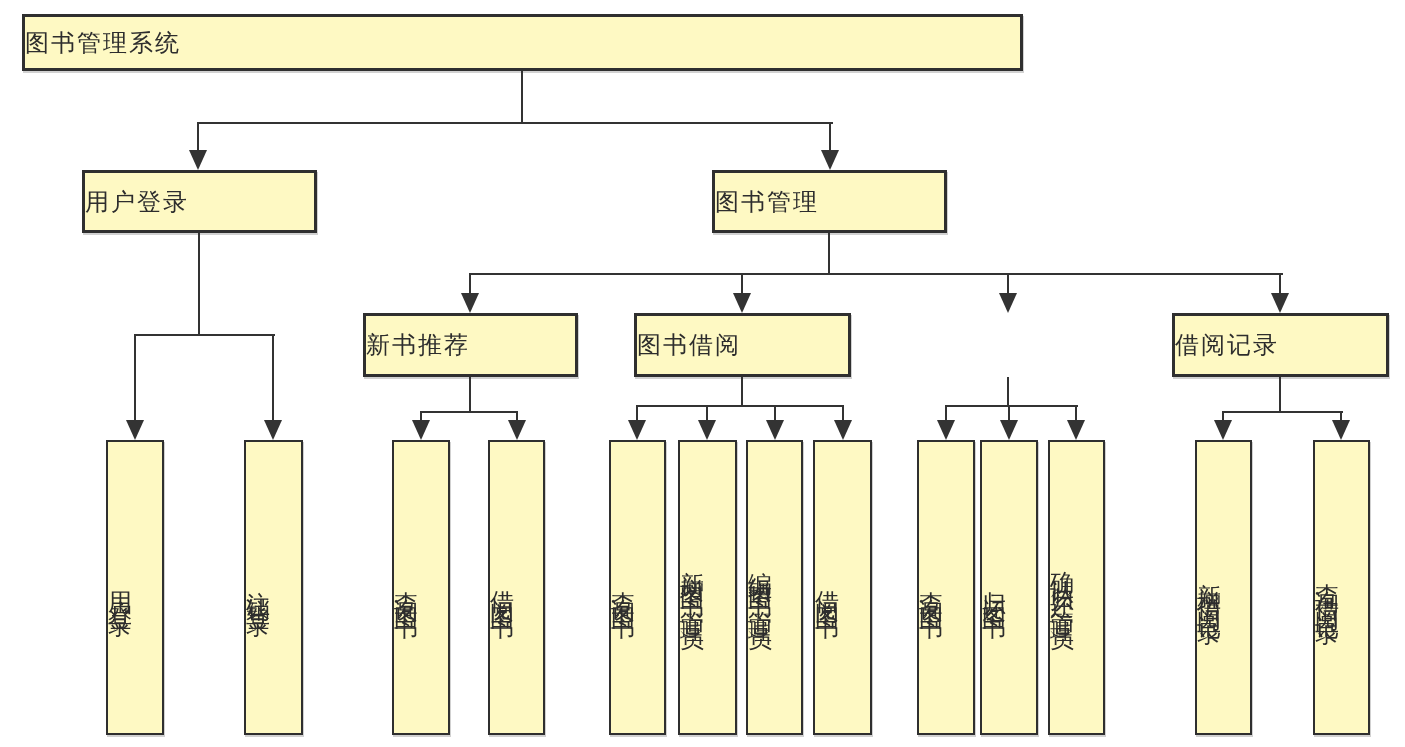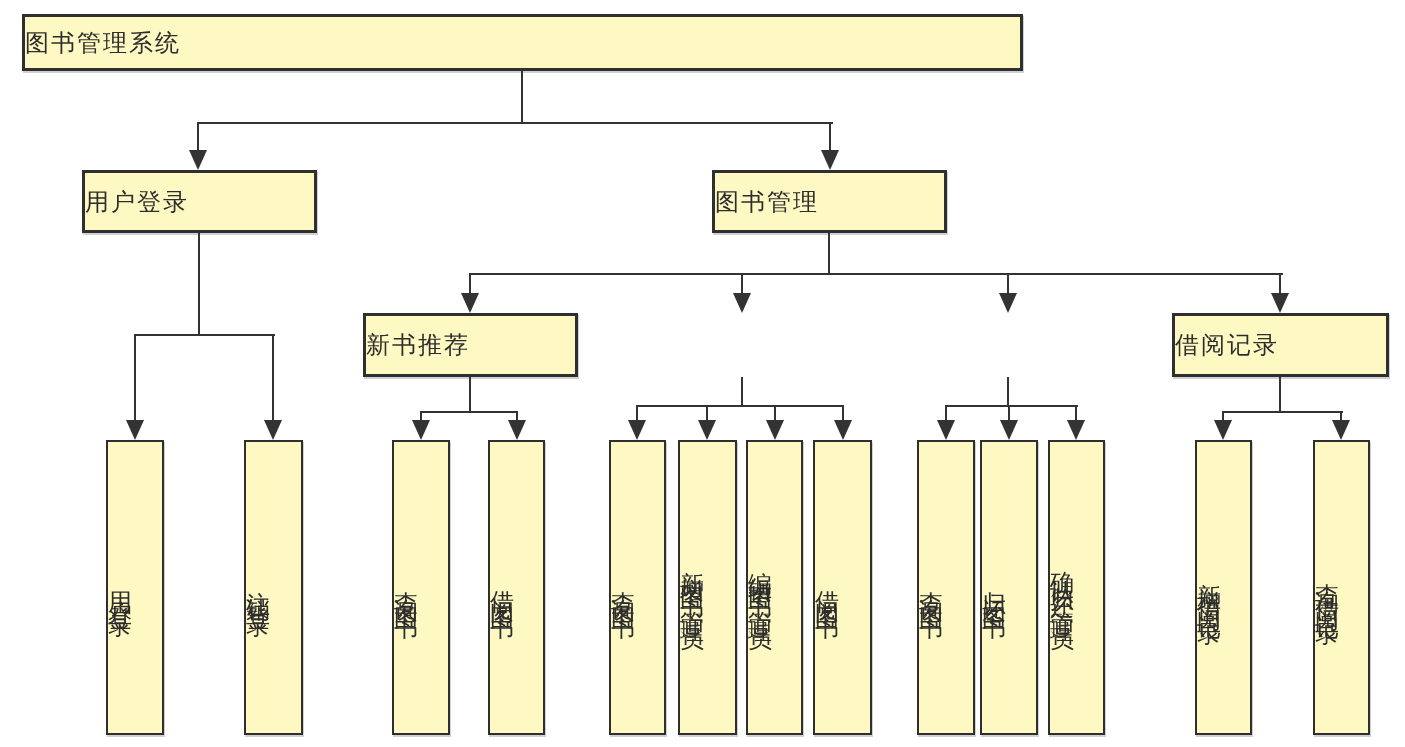--- a/index.html
+++ b/index.html
@@ -65,20 +65,23 @@
   <div class="ah" style="left:461px;top:293px"></div>
   <div class="ln" style="left:741px;top:273px;width:2px;height:22px"></div>
   <div class="ah" style="left:733px;top:293px"></div>
   <div class="ln" style="left:1007px;top:273px;width:2px;height:22px"></div>
   <div class="ah" style="left:999px;top:293px"></div>
   <div class="ln" style="left:1279px;top:273px;width:2px;height:22px"></div>
   <div class="ah" style="left:1271px;top:293px"></div>
 
   <div class="box h" style="left:363px;top:313px;width:215px;height:64px">
     <span class="hlabel">新书推荐</span>
+  </div>
+  <div class="box h" style="left:634px;top:313px;width:217px;height:64px">
+    <span class="hlabel">图书借阅</span>
   </div>
   <div class="box h" style="left:1172px;top:313px;width:217px;height:64px">
     <span class="hlabel">借阅记录</span>
   </div>
 
   <div class="ln" style="left:469px;top:377px;width:2px;height:36px"></div>
   <div class="ln" style="left:420px;top:411px;width:98px;height:2px"></div>
   <div class="ln" style="left:420px;top:411px;width:2px;height:11px"></div>
   <div class="ah" style="left:412px;top:420px"></div>
   <div class="ln" style="left:516px;top:411px;width:2px;height:11px"></div>

